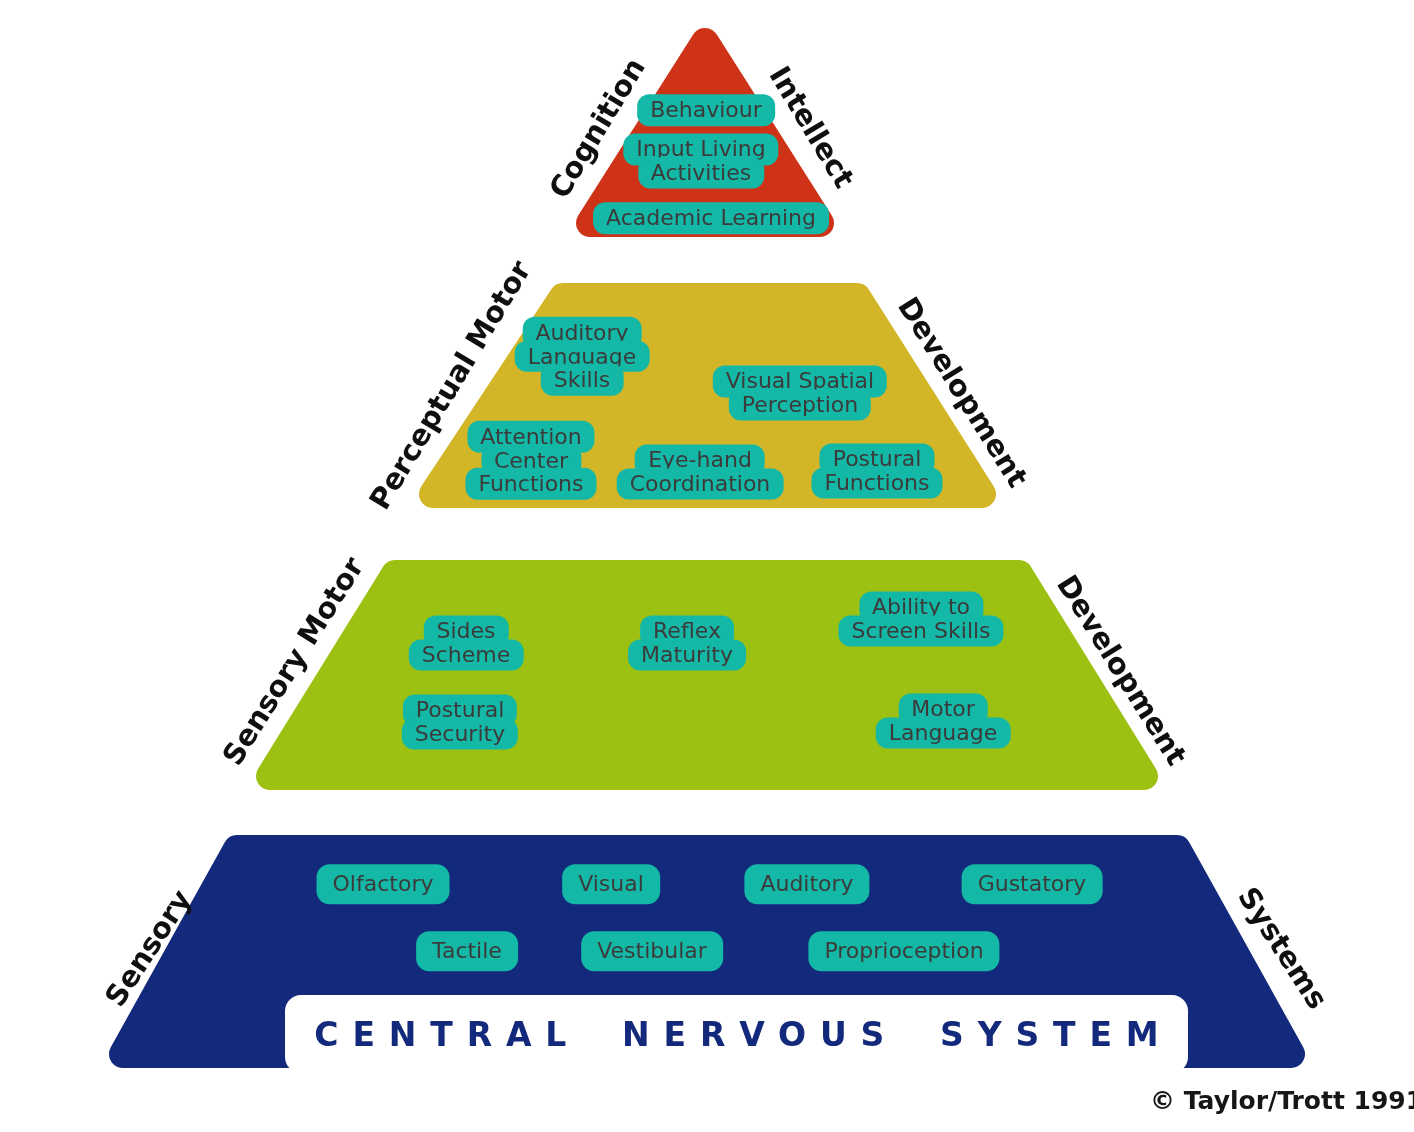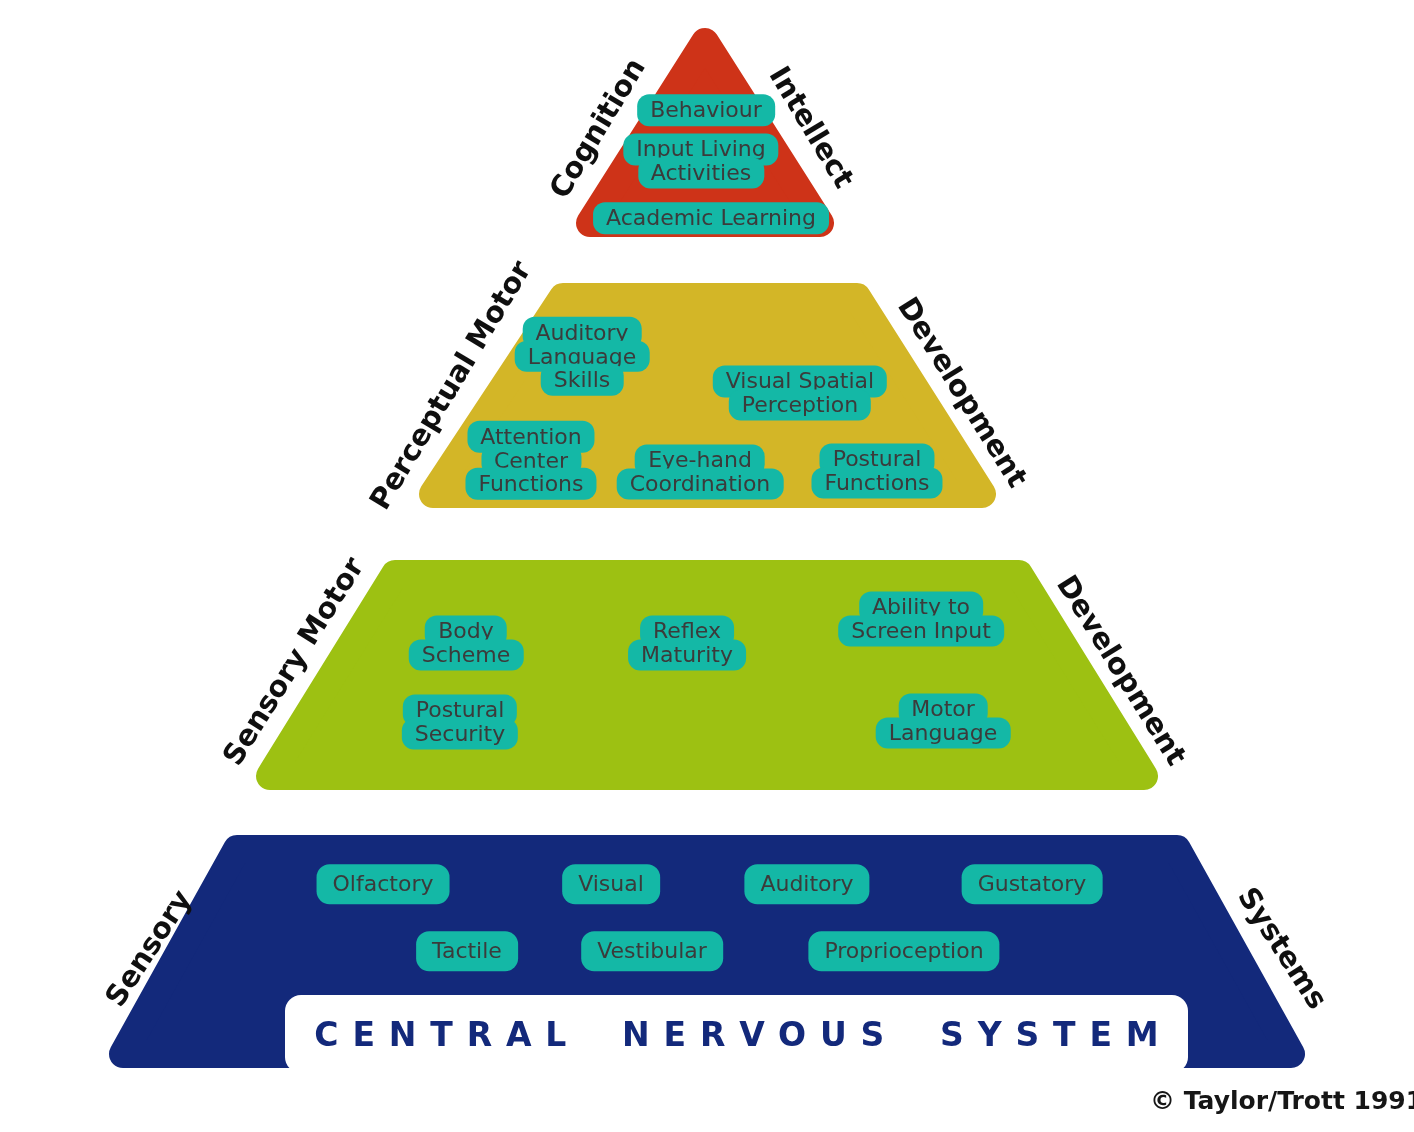--- a/index.html
+++ b/index.html
@@ -87,30 +87,30 @@
     <span class="cloud-line">Attention</span>
     <span class="cloud-line">Center</span>
     <span class="cloud-line">Functions</span>
   </div>
   <div class="cloud" style="left:877px; top:471px">
     <span class="cloud-line">Postural</span>
     <span class="cloud-line">Functions</span>
   </div>
 
   <div class="cloud" style="left:466px; top:643px">
-    <span class="cloud-line">Body</span>
+    <span class="cloud-line">Sides</span>
     <span class="cloud-line">Scheme</span>
   </div>
   <div class="cloud" style="left:687px; top:643px">
     <span class="cloud-line">Reflex</span>
     <span class="cloud-line">Maturity</span>
   </div>
   <div class="cloud" style="left:921px; top:619px">
     <span class="cloud-line">Ability to</span>
-    <span class="cloud-line">Screen Input</span>
+    <span class="cloud-line">Screen Skills</span>
   </div>
   <div class="cloud" style="left:460px; top:722px">
     <span class="cloud-line">Postural</span>
     <span class="cloud-line">Security</span>
   </div>
   <div class="cloud" style="left:943px; top:721px">
     <span class="cloud-line">Motor</span>
     <span class="cloud-line">Language</span>
   </div>
 

